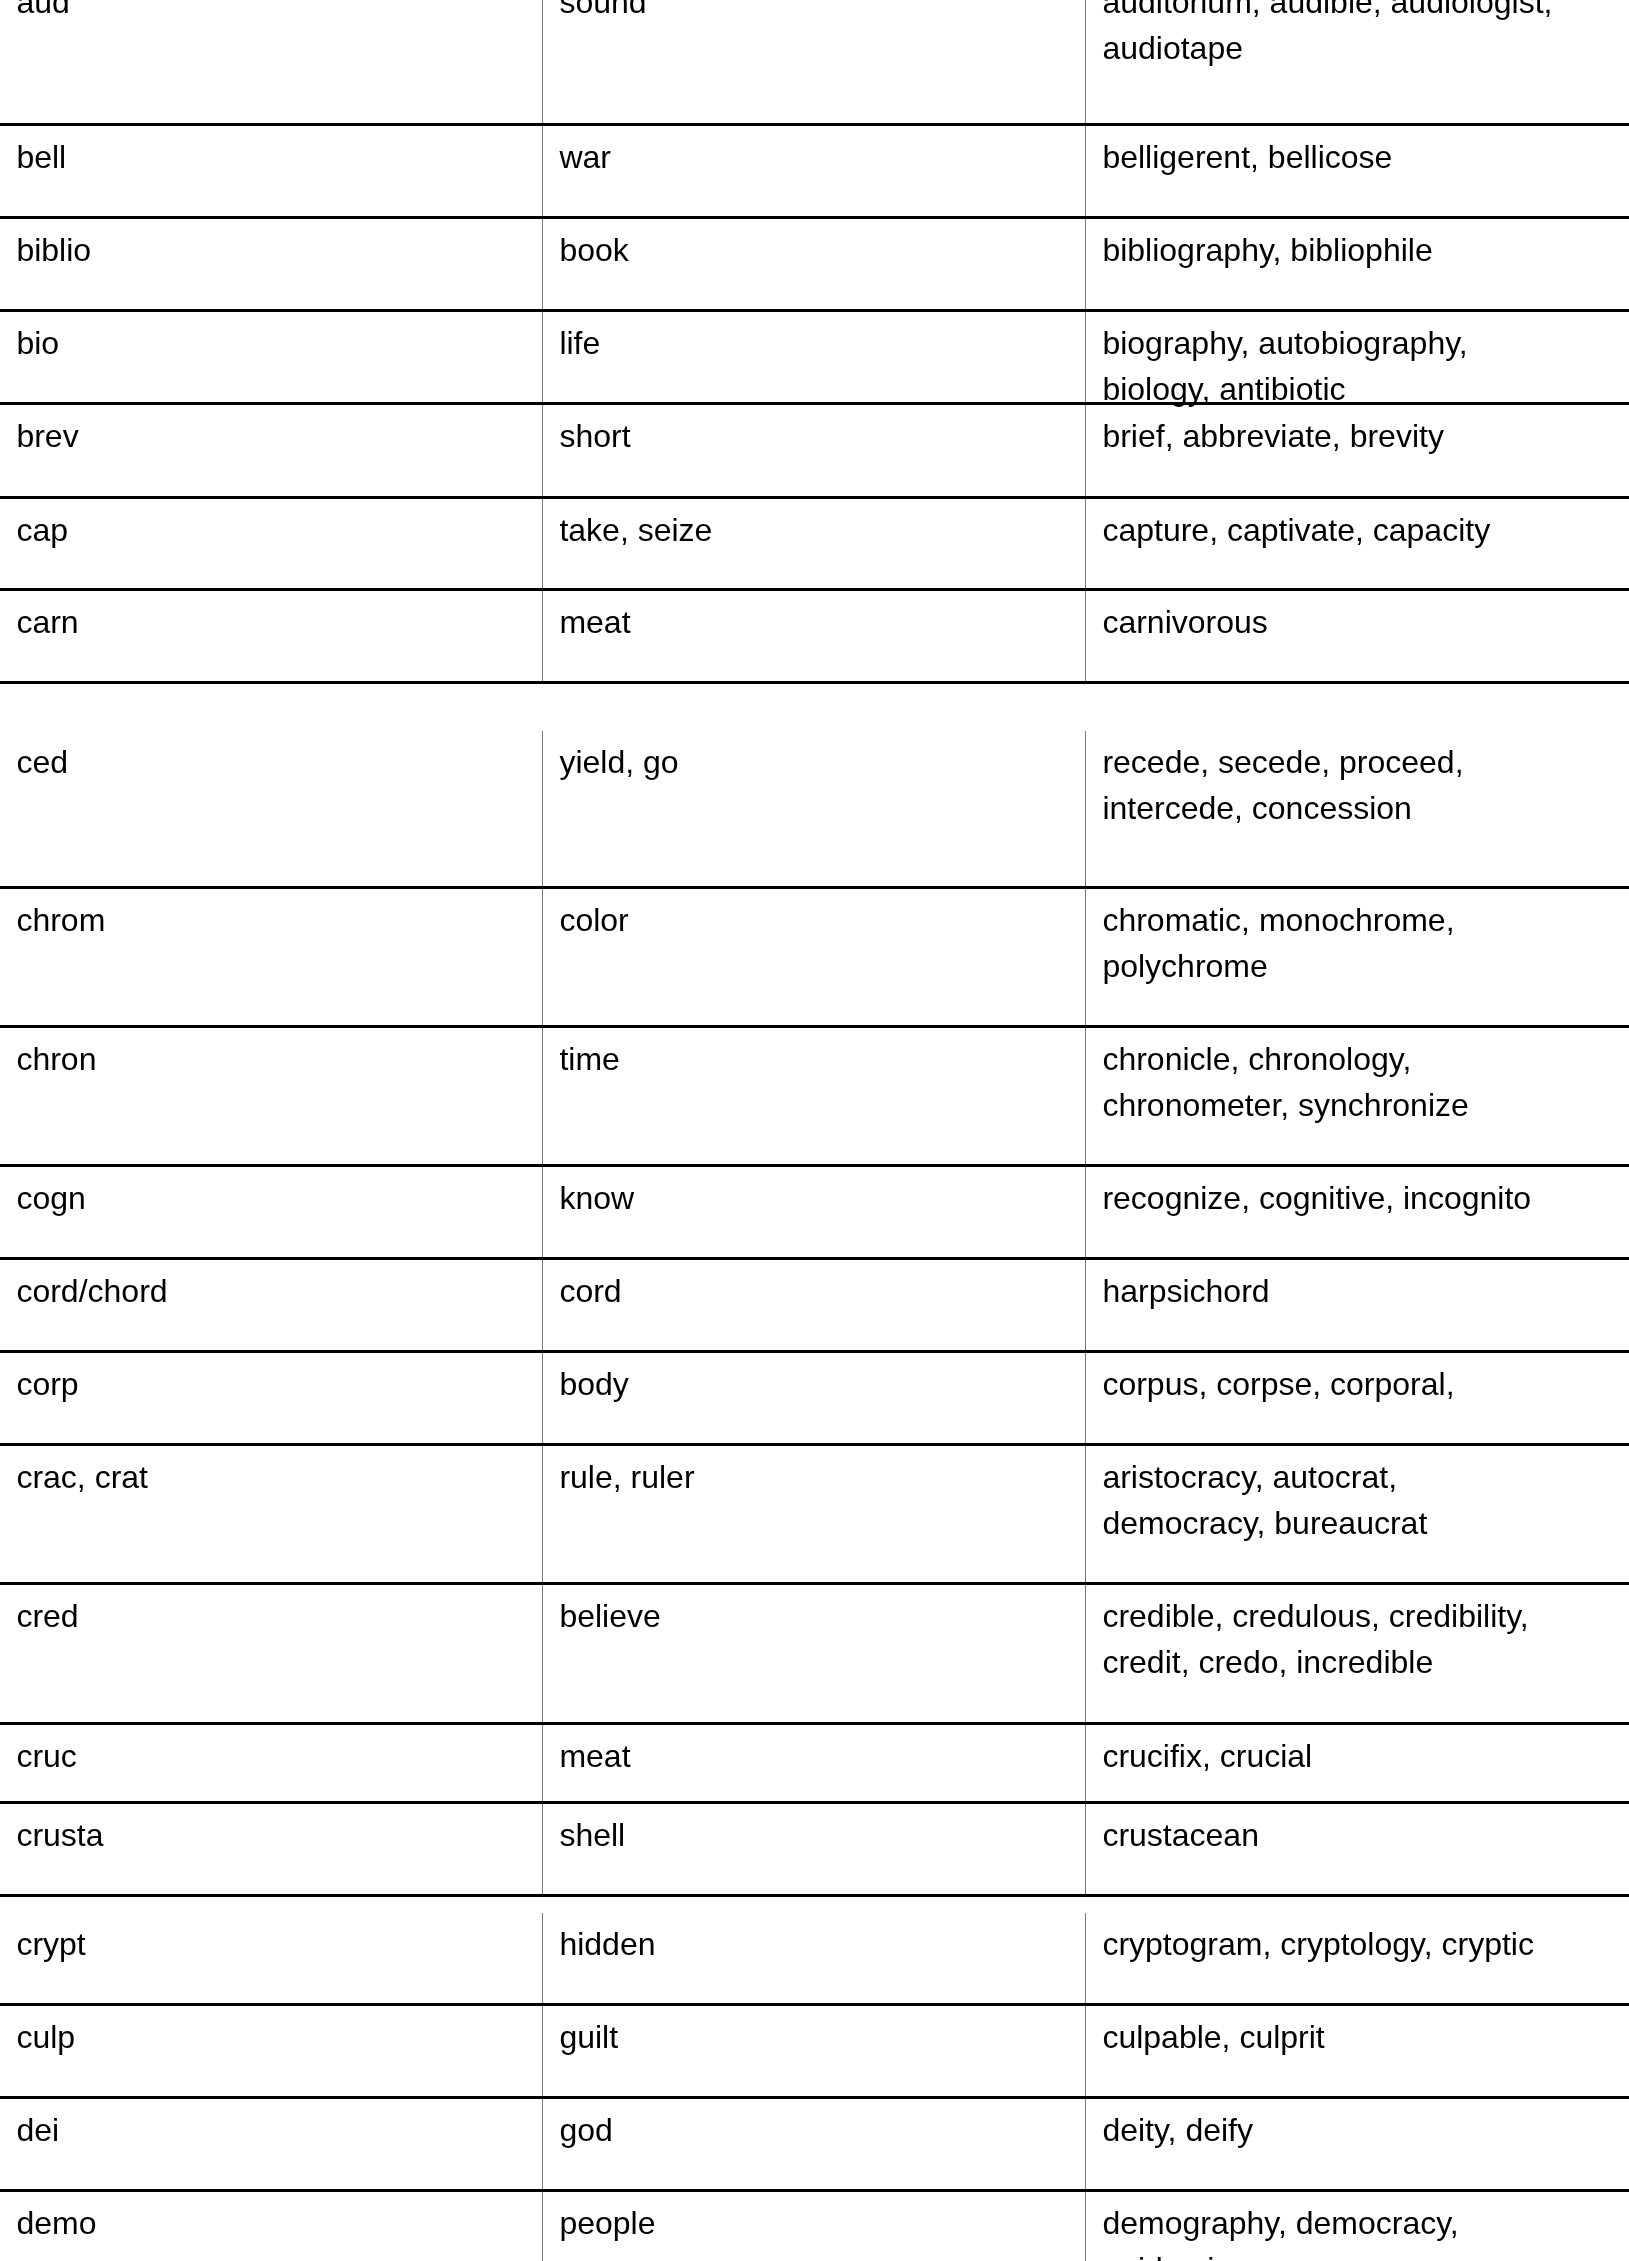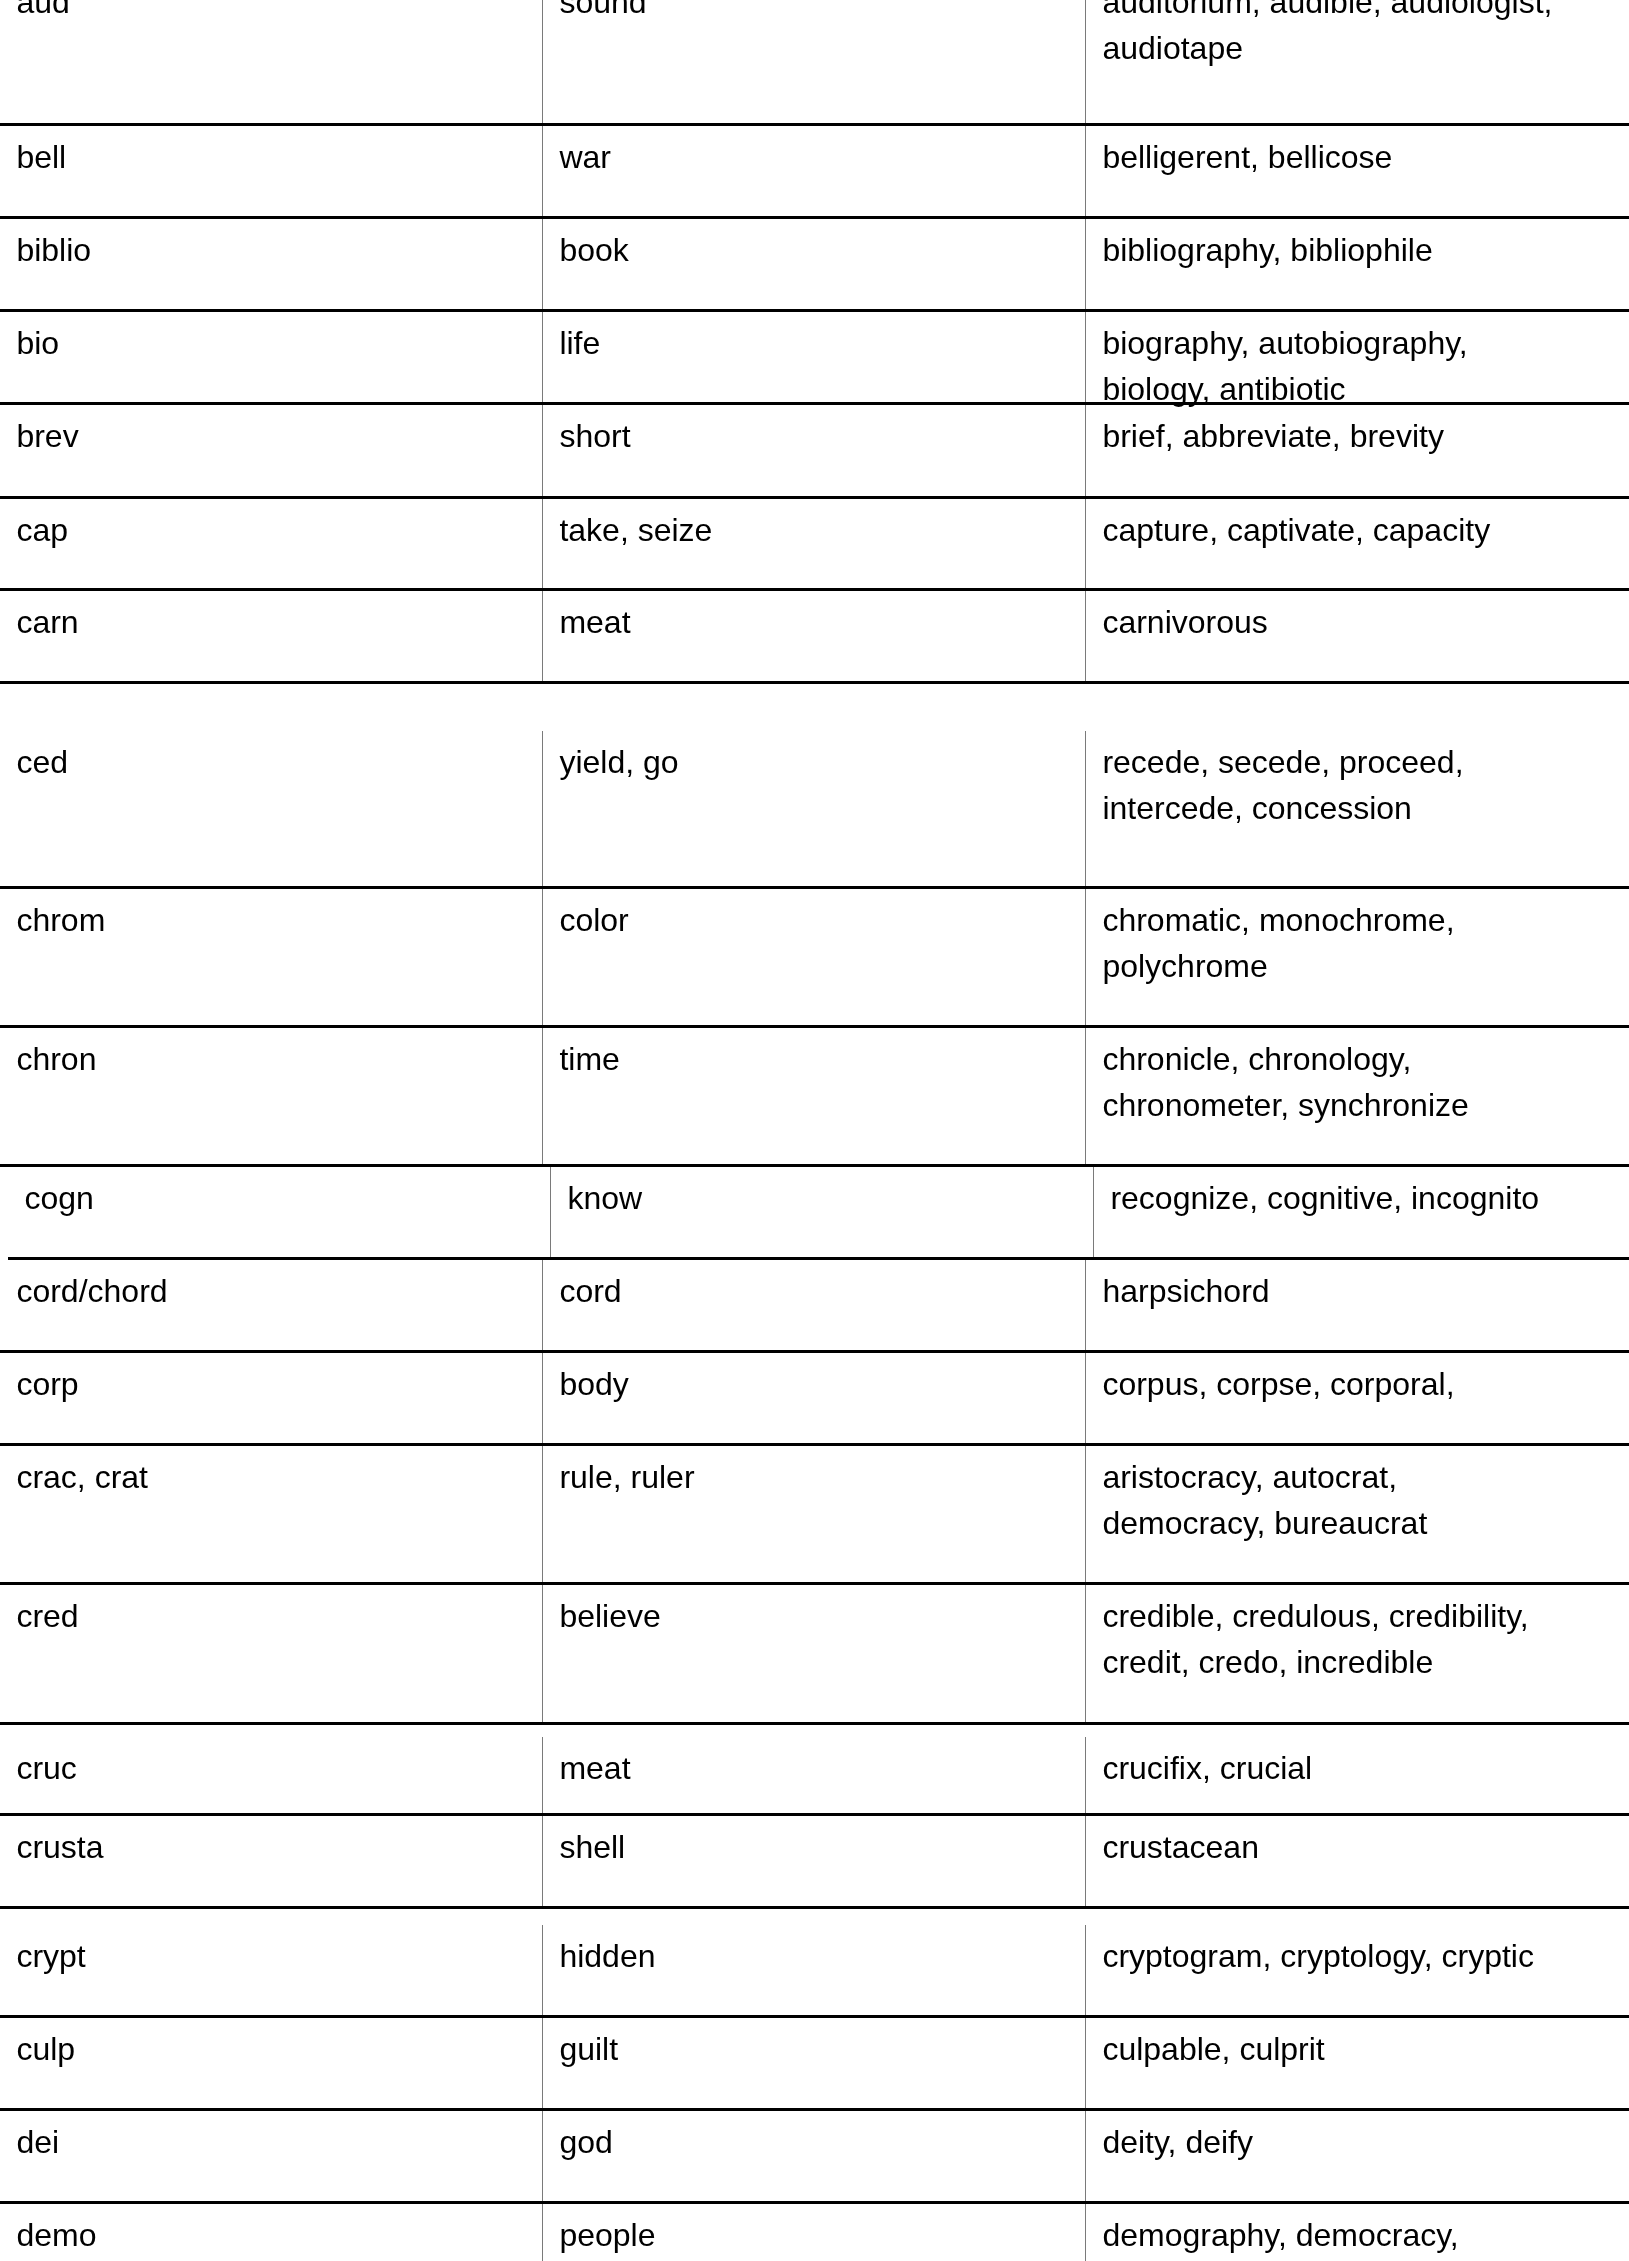--- a/index.html
+++ b/index.html
@@ -65,21 +65,21 @@
       <div class="cell c2">color</div>
       <div class="cell c3">chromatic, monochrome,
 polychrome</div>
     </div>
     <div class="row" style="height: 139px;">
       <div class="cell c1">chron</div>
       <div class="cell c2">time</div>
       <div class="cell c3">chronicle, chronology,
 chronometer, synchronize</div>
     </div>
-    <div class="row" style="height: 93px; margin-left: 8px;">
+    <div class="row" style="height: 93px;">
       <div class="cell c1">cogn</div>
       <div class="cell c2">know</div>
       <div class="cell c3">recognize, cognitive, incognito</div>
     </div>
     <div class="row" style="height: 93px;">
       <div class="cell c1">cord/chord</div>
       <div class="cell c2">cord</div>
       <div class="cell c3">harpsichord</div>
     </div>
     <div class="row" style="height: 93px;">
@@ -92,21 +92,21 @@
       <div class="cell c2">rule, ruler</div>
       <div class="cell c3">aristocracy, autocrat,
 democracy, bureaucrat</div>
     </div>
     <div class="row" style="height: 140px;">
       <div class="cell c1">cred</div>
       <div class="cell c2">believe</div>
       <div class="cell c3">credible, credulous, credibility,
 credit, credo, incredible</div>
     </div>
-    <div class="row" style="height: 79px; margin-top: 12px;">
+    <div class="row" style="height: 79px;">
       <div class="cell c1">cruc</div>
       <div class="cell c2">meat</div>
       <div class="cell c3">crucifix, crucial</div>
     </div>
     <div class="row" style="height: 93px;">
       <div class="cell c1">crusta</div>
       <div class="cell c2">shell</div>
       <div class="cell c3">crustacean</div>
     </div>
     <div class="row" style="height: 93px; margin-top: 16px;">

